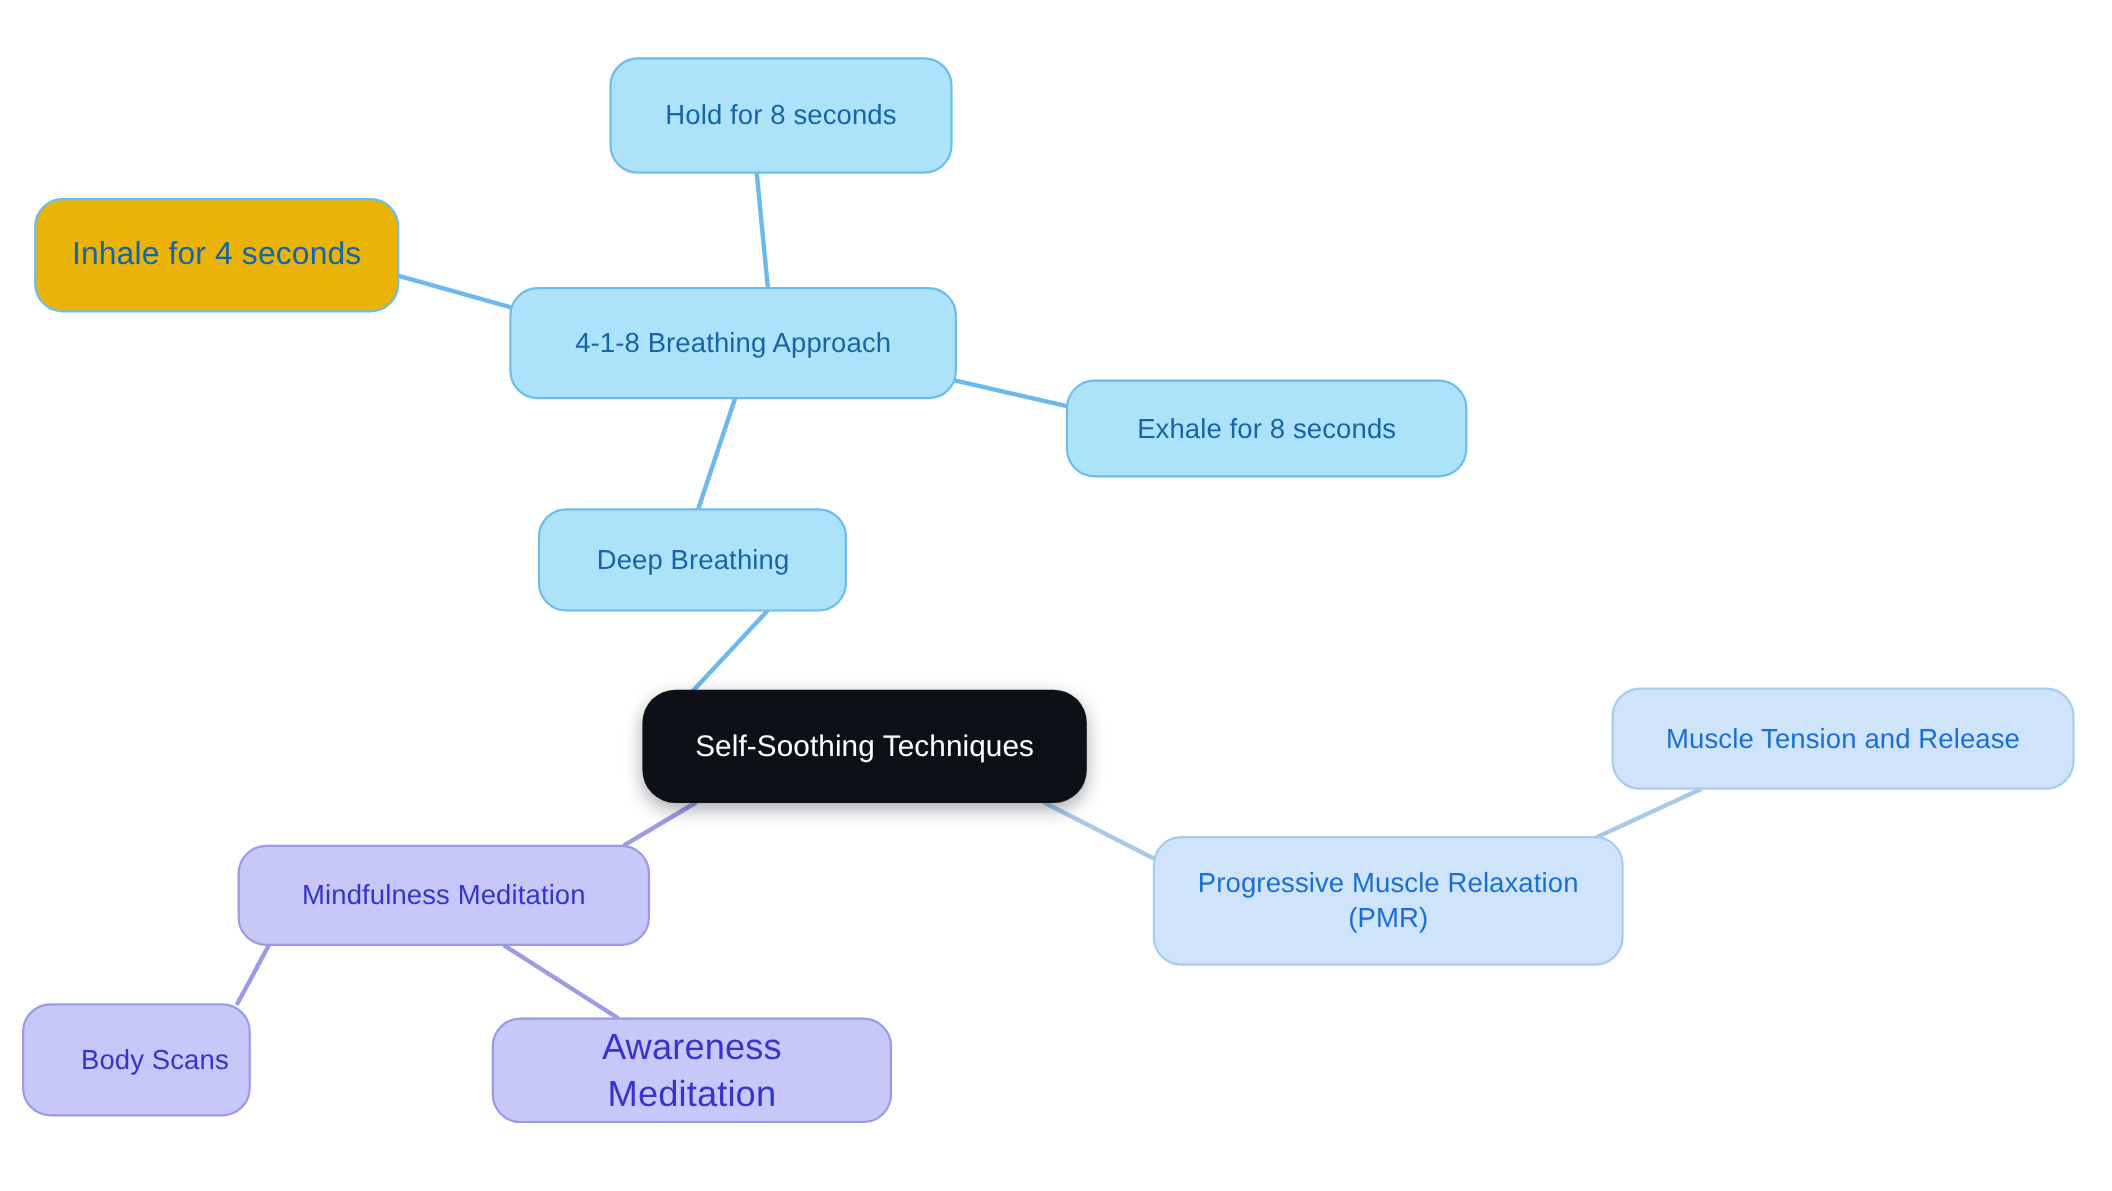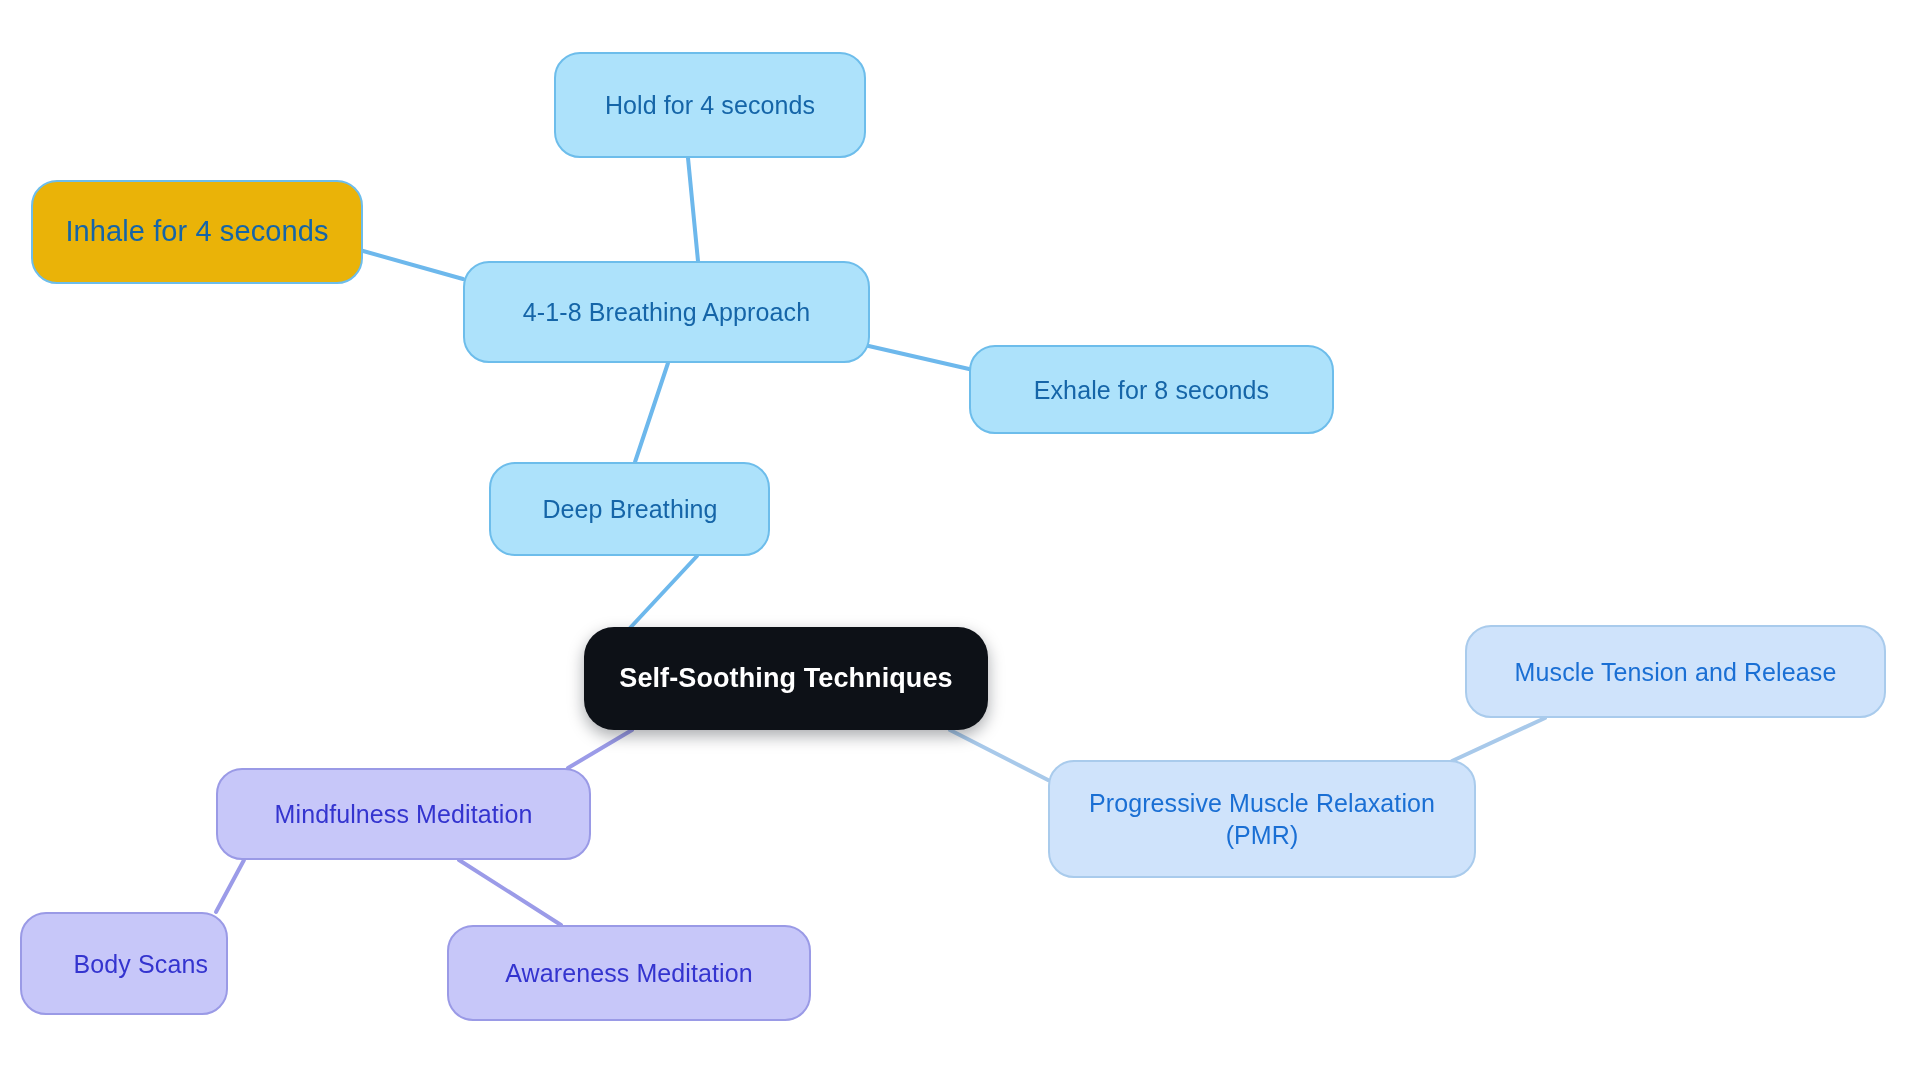--- a/index.html
+++ b/index.html
@@ -38,21 +38,20 @@
     border-width: 2px;
     line-height: 1.28;
     white-space: pre-line;
     padding: 6px 18px;
     letter-spacing: 0.1px;
   }
   .node-root {
     border-radius: 30px;
     border-width: 0;
     box-shadow: 0 6px 16px rgba(10, 14, 22, 0.35);
-    font-weight: bold;
   }
   .node-label {
     display: block;
     width: 100%;
     white-space: pre-line;
   }
 </style>
 </head>
 <body>
 
@@ -67,22 +66,22 @@
       <line x1="1452" y1="761" x2="1545" y2="718" stroke="#a8c9ea" stroke-width="4" stroke-linecap="round"></line>
       <line x1="632" y1="730" x2="568" y2="768" stroke="#9b9be8" stroke-width="4" stroke-linecap="round"></line>
       <line x1="244" y1="860" x2="216" y2="912" stroke="#9b9be8" stroke-width="4" stroke-linecap="round"></line>
       <line x1="459" y1="860" x2="561" y2="925" stroke="#9b9be8" stroke-width="4" stroke-linecap="round"></line>
     </svg>
   <div id="node-layer">
       <div class="node node-root" style="left: 584px; top: 627px; width: 404px; height: 103px; background: rgb(13, 17, 23); border-color: rgb(13, 17, 23); color: rgb(255, 255, 255); font-size: 27px;"><span class="node-label">Self-Soothing Techniques</span></div>
       <div class="node" style="left: 489px; top: 462px; width: 281px; height: 94px; background: rgb(173, 226, 251); border-color: rgb(109, 189, 235); color: rgb(21, 101, 168); font-size: 25px; padding-left: 19px;"><span class="node-label">Deep Breathing</span></div>
       <div class="node" style="left: 463px; top: 261px; width: 407px; height: 102px; background: rgb(173, 226, 251); border-color: rgb(109, 189, 235); color: rgb(21, 101, 168); font-size: 25px;"><span class="node-label">4-1-8 Breathing Approach</span></div>
       <div class="node" style="left: 31px; top: 160px; width: 332px; height: 104px; background: #eab308; border-color: rgb(109, 189, 235); color: rgb(21, 101, 168); font-size: 29px; margin-top: 20px;"><span class="node-label">Inhale for 4 seconds</span></div>
-      <div class="node" style="left: 554px; top: 52px; width: 312px; height: 106px; background: rgb(173, 226, 251); border-color: rgb(109, 189, 235); color: rgb(21, 101, 168); font-size: 25px;"><span class="node-label">Hold for 4 seconds</span></div>
+      <div class="node" style="left: 554px; top: 52px; width: 312px; height: 106px; background: rgb(173, 226, 251); border-color: rgb(109, 189, 235); color: rgb(21, 101, 168); font-size: 25px;"><span class="node-label">Hold for 8 seconds</span></div>
       <div class="node" style="left: 969px; top: 345px; width: 365px; height: 89px; background: rgb(173, 226, 251); border-color: rgb(109, 189, 235); color: rgb(21, 101, 168); font-size: 25px;"><span class="node-label">Exhale for 8 seconds</span></div>
       <div class="node" style="left: 1048px; top: 760px; width: 428px; height: 118px; background: rgb(207, 227, 251); border-color: rgb(169, 203, 236); color: rgb(26, 111, 212); font-size: 25px;"><span class="node-label">Progressive Muscle Relaxation
 (PMR)</span></div>
       <div class="node" style="left: 1465px; top: 625px; width: 421px; height: 93px; background: rgb(207, 227, 251); border-color: rgb(169, 203, 236); color: rgb(26, 111, 212); font-size: 25px;"><span class="node-label">Muscle Tension and Release</span></div>
       <div class="node" style="left: 216px; top: 768px; width: 375px; height: 92px; background: rgb(199, 199, 249); border-color: rgb(154, 154, 230); color: rgb(52, 52, 207); font-size: 25px;"><span class="node-label">Mindfulness Meditation</span></div>
       <div class="node" style="left: 20px; top: 912px; width: 208px; height: 103px; background: rgb(199, 199, 249); border-color: rgb(154, 154, 230); color: rgb(52, 52, 207); font-size: 25px; text-align: right;"><span class="node-label">Body Scans</span></div>
-      <div class="node" style="left: 447px; top: 925px; width: 364px; height: 96px; background: rgb(199, 199, 249); border-color: rgb(154, 154, 230); color: rgb(52, 52, 207); font-size: 25px;"><span class="node-label">Awareness Meditation</span></div>
+      <div class="node" style="left: 447px; top: 925px; width: 364px; height: 96px; background: rgb(199, 199, 249); border-color: rgb(154, 154, 230); color: rgb(52, 52, 207); font-size: 33px;"><span class="node-label">Awareness Meditation</span></div>
     </div>
 </div>
 
 </body></html>

